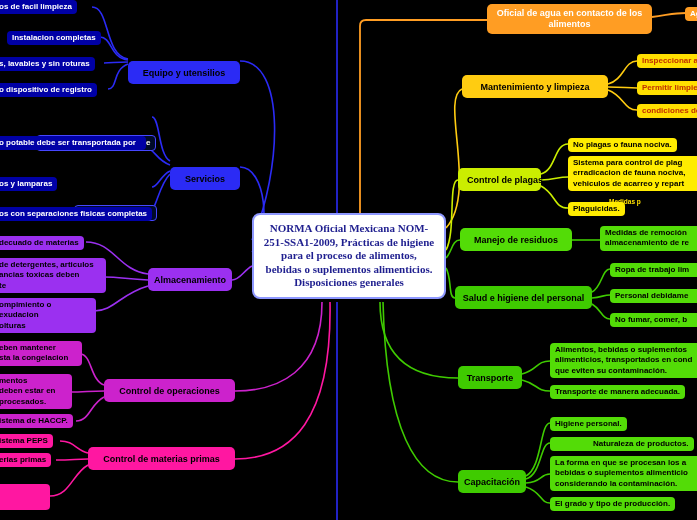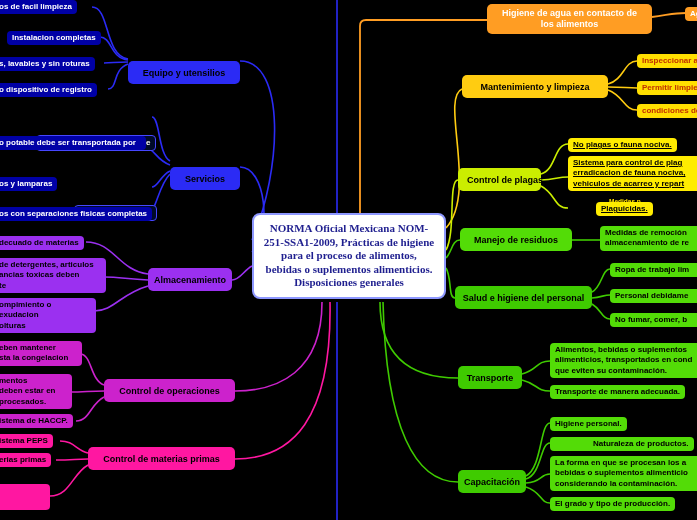--- a/index.html
+++ b/index.html
@@ -23,21 +23,21 @@
   
   .bg-blue    {background:#2b2bf5;color:#000;margin-top:12px;}
   .bg-navy    {background:#0000a6;color:#fff;}
   .outline-blue{background:#000a28;color:#fff;border:1px solid #4646ff;margin-top:24px;}
   .bg-purple  {background:#9b30f0;color:#000;}
   .bg-magenta {background:#cc22cc;color:#000;}
   .bg-pink    {background:#ff17a1;color:#000;}
   .bg-orange  {background:#ff9d23;color:#fff;}
   .bg-gold    {background:#ffcc11;color:#000;}
   .bg-yellowr {background:#ffdf00;color:#c23000;}
-  .bg-yellow  {background:#ffec00;color:#000;text-decoration:underline;}
+  .bg-yellow  {background:#ffec00;color:#000;}
   .bg-chart   {background:#cbee00;color:#000;padding-left:17px;}
   .bg-greenm  {background:#3fcb00;color:#000;}
   .bg-green   {background:#53dc07;color:#000;}
   .center-topic{
     position:absolute;z-index:3;left:252px;top:213px;width:194px;min-height:86px;
     background:#ffffff;border:2px solid #8e98ff;border-radius:8px;
     color:#1f1f8f;font-family:"Liberation Serif",serif;font-weight:bold;
     font-size:11px;line-height:1.22;text-align:center;
     display:flex;flex-direction:column;justify-content:center;
     padding:6px 8px;box-sizing:border-box;
@@ -150,35 +150,35 @@
   <div class="node child bg-magenta" style="left:-6px;top:374px;width:78px;">mentos
 deben estar en
 procesados.</div>
   <div class="node child bg-magenta" style="left:-6px;top:414px;">istema de HACCP.</div>
 
   <div class="node main bg-pink" style="left:88px;top:447px;width:147px;">Control de materias primas</div>
   <div class="node child bg-pink" style="left:-6px;top:434px;">istema PEPS</div>
   <div class="node child bg-pink" style="left:-6px;top:453px;">erias primas</div>
   <div class="node child bg-pink" style="left:-8px;top:484px;width:58px;height:26px;"></div>
 
-  <div class="node main wrap bg-orange" style="left:487px;top:4px;width:165px;">Higiene de agua en contacto de los alimentos</div>
+  <div class="node main wrap bg-orange" style="left:487px;top:4px;width:165px;">Oficial de agua en contacto de los alimentos</div>
   <div class="node child bg-orange" style="left:685px;top:7px;width:40px;">Ag</div>
 
   <div class="node main bg-gold" style="left:462px;top:75px;width:146px;">Mantenimiento y limpieza</div>
   <div class="node child bg-yellowr" style="left:637px;top:54px;width:110px;">Inspeccionar a</div>
   <div class="node child bg-yellowr" style="left:637px;top:81px;width:110px;">Permitir limpie</div>
   <div class="node child bg-yellowr" style="left:637px;top:104px;width:110px;">condiciones de</div>
 
   <div class="node main bg-chart" style="left:458px;top:168px;width:83px;">Control de plagas</div>
   <div class="node child bg-yellow" style="left:568px;top:138px;">No plagas o fauna nociva.</div>
   <div class="node child bg-yellow" style="left:568px;top:156px;width:160px;">Sistema para control de plag
 erradicacion de fauna nociva,
 vehiculos de acarreo y repart</div>
   <div class="collapsed-label" style="left:609px;top:198px;">Medidas p</div>
-  <div class="node child bg-yellow" style="left:596px;top:202px;">Plaguicidas.</div>
+  <div class="node child bg-yellow" style="left:568px;top:202px;">Plaguicidas.</div>
 
   <div class="node main bg-green" style="left:460px;top:228px;width:112px;">Manejo de residuos</div>
   <div class="node child bg-green" style="left:600px;top:226px;width:110px;">Medidas de remoción
 almacenamiento de re</div>
 
   <div class="node main bg-greenm" style="left:455px;top:286px;width:137px;">Salud e higiene del personal</div>
   <div class="node child bg-green" style="left:610px;top:263px;width:130px;">Ropa de trabajo lim</div>
   <div class="node child bg-green" style="left:610px;top:289px;width:130px;">Personal debidame</div>
   <div class="node child bg-green" style="left:610px;top:313px;width:130px;">No fumar, comer, b</div>
 

